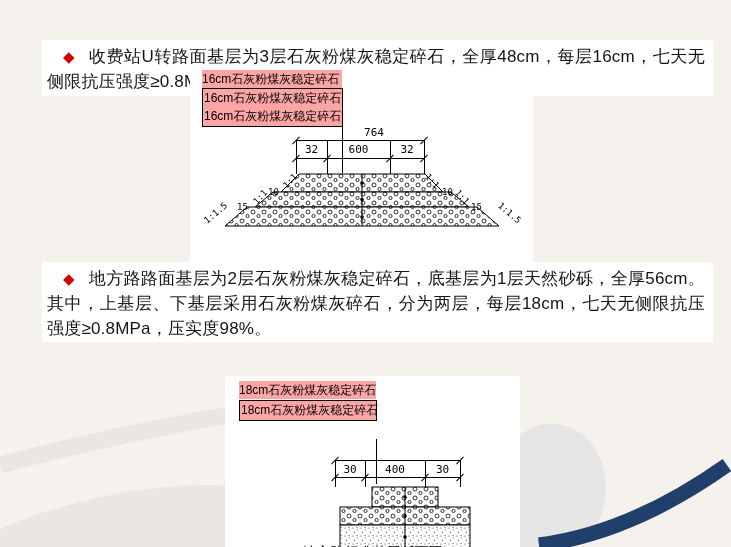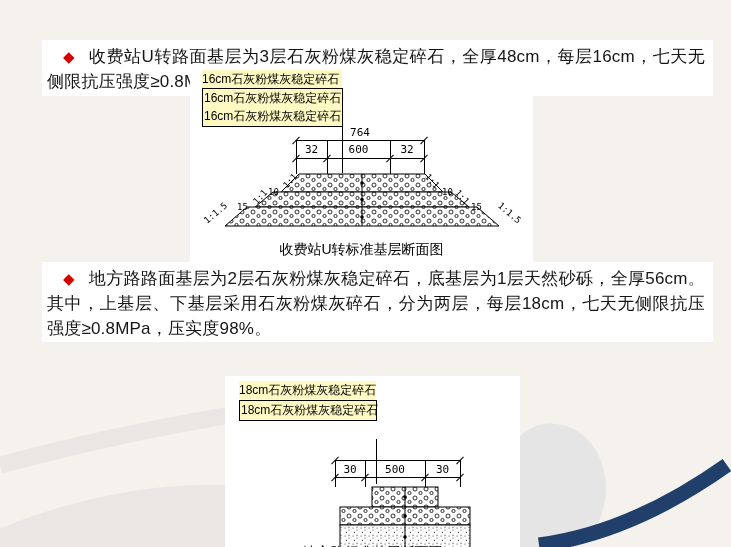--- a/index.html
+++ b/index.html
@@ -19,21 +19,21 @@
   .panel-d1{left:190px;top:67px;width:343px;height:200px;}
   .panel-b2{left:42px;top:262px;width:671px;height:80px;}
   .panel-d2{left:225px;top:340px;width:295px;height:207px;margin-top:36px;}
 
   .bullet-par{margin:0;padding:4px 8px 0 5px;font-size:17px;line-height:25px;color:#151515;
     text-align:justify;text-indent:16px;letter-spacing:0.2px;}
   .diamond{color:#d40000;font-size:15px;margin-right:14px;font-style:normal;}
 
   
   .lblrow{position:absolute;font-size:12px;line-height:18px;color:#000;white-space:nowrap;
-    background:#fef9c3;}
+    background:#fca5a5;}
   .boxed{border:1px solid #000;line-height:19px;padding-left:1px;}
   .dimline{position:absolute;height:0;border-top:1px solid #000;}
   .witline{position:absolute;width:0;border-left:1px solid #000;}
   .tick{position:absolute;width:10px;height:0;border-top:1.4px solid #000;
     transform:rotate(-45deg);transform-origin:center;}
   .dimnum{position:absolute;font-family:"DejaVu Sans Mono",monospace;font-size:11px;
     color:#000;text-align:center;}
   .slope{position:absolute;font-size:9px;font-family:"DejaVu Sans Mono",monospace;color:#000;
     white-space:nowrap;}
   .caption{position:absolute;left:0;width:100%;text-align:center;font-size:14px;color:#000;}
@@ -73,21 +73,21 @@
   <div class="panel panel-b1">
     <p class="bullet-par"><span class="diamond">◆</span><span>收费站U转路面基层为3层石灰粉煤灰稳定碎石，全厚48cm，每层16cm，七天无侧限抗压强度≥0.8MPa，压实度98%。</span></p>
   </div>
 
   <div class="panel panel-d1">
     <div class="lblrow" style="left:12px;top:3px;width:140px;">16cm石灰粉煤灰稳定碎石</div>
     <div class="lblrow boxed" style="left:12px;top:21px;width:138px;height:19px;">16cm石灰粉煤灰稳定碎石</div>
     <div class="lblrow boxed" style="left:12px;top:40px;width:138px;height:19px;border-top:none;">16cm石灰粉煤灰稳定碎石</div>
     <div class="witline" style="left:152px;top:60px;height:46px;"></div>
 
-    <div class="dimnum" style="left:106px;top:59px;width:128px;">764</div>
+    <div class="dimnum" style="left:120px;top:59px;width:128px;">764</div>
     <div class="dimline" style="left:106px;top:73px;width:128px;"></div>
     <span class="tick" style="left:101px;top:73px;"></span>
     <span class="tick" style="left:229px;top:73px;"></span>
     <div class="dimnum" style="left:106px;top:76px;width:31px;">32</div>
     <div class="dimnum" style="left:137px;top:76px;width:63px;">600</div>
     <div class="dimnum" style="left:200px;top:76px;width:34px;">32</div>
     <div class="dimline" style="left:106px;top:91px;width:128px;"></div>
     <span class="tick" style="left:101px;top:91px;"></span>
     <span class="tick" style="left:132px;top:91px;"></span>
     <span class="tick" style="left:195px;top:91px;"></span>
@@ -111,37 +111,36 @@
     <span class="slope" style="left:78px;top:120px;">10</span>
     <span class="slope" style="left:62px;top:125px;transform:rotate(-48deg);">1:1</span>
     <span class="slope" style="left:47px;top:135px;">15</span>
     <span class="slope" style="left:12px;top:141px;transform:rotate(-40deg);">1:1.5</span>
     <span class="slope" style="left:234px;top:109px;transform:rotate(48deg);">1:1</span>
     <span class="slope" style="left:252px;top:120px;">10</span>
     <span class="slope" style="left:264px;top:125px;transform:rotate(48deg);">1:1</span>
     <span class="slope" style="left:281px;top:135px;">15</span>
     <span class="slope" style="left:306px;top:141px;transform:rotate(40deg);">1:1.5</span>
 
-    <div class="caption" style="top:174px;">收费站U转标准基层断面图</div>
   </div>
 
   <div class="panel panel-b2">
     <p class="bullet-par"><span class="diamond">◆</span><span>地方路路面基层为2层石灰粉煤灰稳定碎石，底基层为1层天然砂砾，全厚56cm。其中，上基层、下基层采用石灰粉煤灰碎石，分为两层，每层18cm，七天无侧限抗压强度≥0.8MPa，压实度98%。</span></p>
   </div>
 
   <div class="panel panel-d2">
     <div class="lblrow" style="left:14px;top:5px;width:137px;">18cm石灰粉煤灰稳定碎石</div>
     <div class="lblrow boxed" style="left:14px;top:24px;width:135px;height:19px;">18cm石灰粉煤灰稳定碎石</div>
     <div class="witline" style="left:151px;top:63px;height:45px;"></div>
 
     <div class="dimline" style="left:110px;top:84px;width:125px;"></div>
     <span class="tick" style="left:105px;top:84px;"></span>
     <span class="tick" style="left:230px;top:84px;"></span>
     <div class="dimnum" style="left:110px;top:87px;width:30px;">30</div>
-    <div class="dimnum" style="left:140px;top:87px;width:60px;">500</div>
+    <div class="dimnum" style="left:140px;top:87px;width:60px;">400</div>
     <div class="dimnum" style="left:200px;top:87px;width:35px;">30</div>
     <div class="dimline" style="left:110px;top:101px;width:125px;"></div>
     <span class="tick" style="left:105px;top:101px;"></span>
     <span class="tick" style="left:135px;top:101px;"></span>
     <span class="tick" style="left:195px;top:101px;"></span>
     <span class="tick" style="left:230px;top:101px;"></span>
     <div class="witline" style="left:110px;top:84px;height:27px;"></div>
     <div class="witline" style="left:140px;top:84px;height:27px;"></div>
     <div class="witline" style="left:200px;top:84px;height:27px;"></div>
     <div class="witline" style="left:235px;top:84px;height:27px;"></div>

